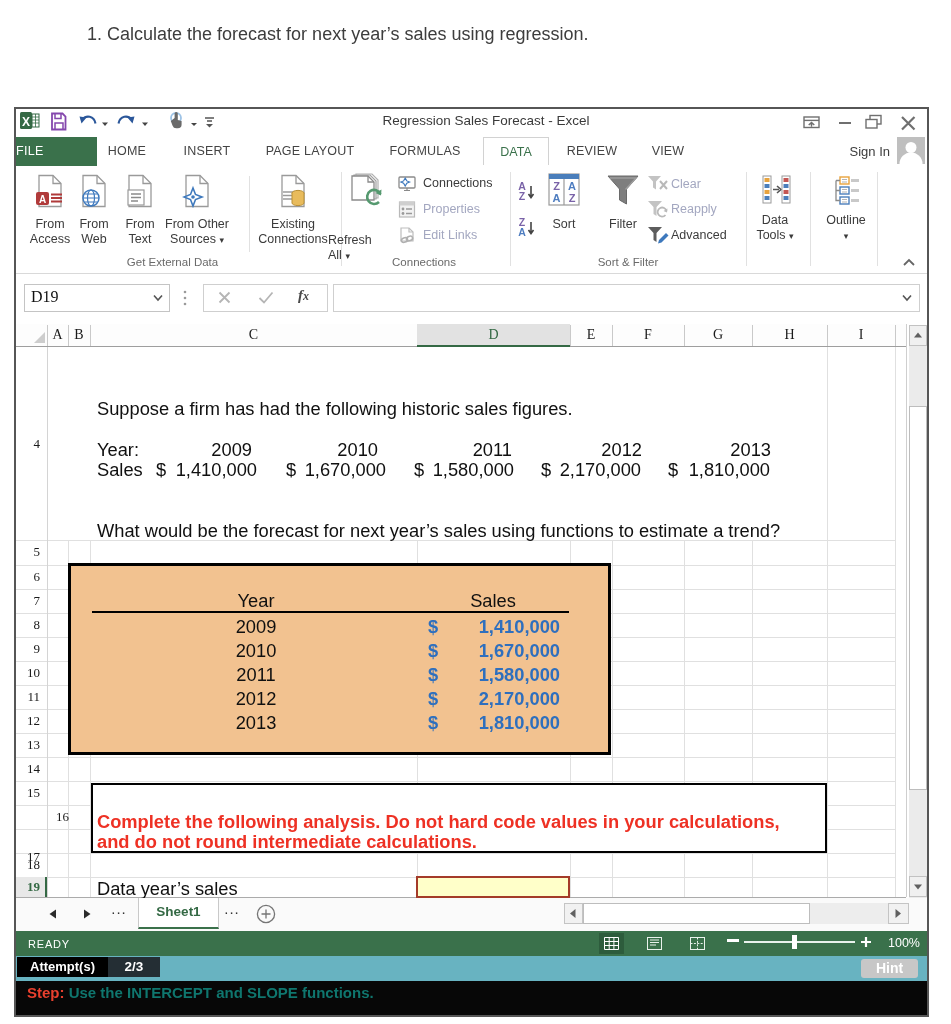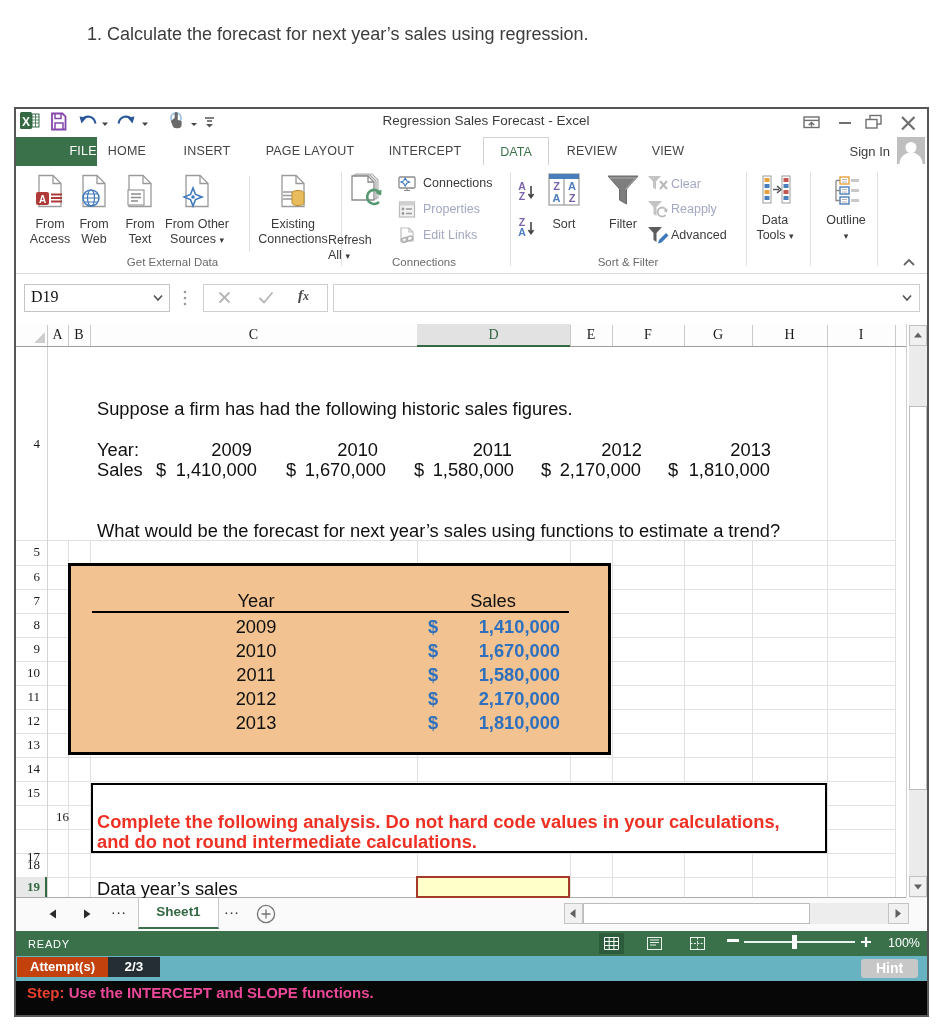--- a/index.html
+++ b/index.html
@@ -42,25 +42,25 @@
 <g stroke="#6f6f6f" stroke-width="1.4" fill="none">
 <rect x="8" y="5" width="15" height="10.5"></rect>
 <path d="M8 8.4 h15"></path>
 <path d="M15.5 14.8 v-3.6 M12.7 13 l2.8,-2.6 2.8,2.6"></path>
 <path d="M43 11 h12" stroke-width="2"></path>
 <rect x="74" y="3.5" width="11" height="8.5"></rect>
 <rect x="70" y="7.5" width="11" height="8.5" fill="#fff"></rect>
 <path d="M106 5 l12.5 12.5 M118.5 5 l-12.5 12.5" stroke-width="2.2"></path>
 </g>
 </svg>
-<div class="a" style="left:16px;top:137px;width:81px;height:29px;background:#3a714b;color:#fff;font-size:12.5px;letter-spacing:0.3px;line-height:29px;text-align:right;">FILE</div>
+<div class="a" style="left:16px;top:137px;width:81px;height:29px;background:#3a714b;color:#fff;font-size:12.5px;letter-spacing:0.3px;line-height:29px;text-align:left;">FILE</div>
 <div class="a" style="left:72px;top:137px;width:110px;height:29px;font-size:12.5px;color:#444;line-height:29px;text-align:center;letter-spacing:0.2px;">HOME</div>
 <div class="a" style="left:152px;top:137px;width:110px;height:29px;font-size:12.5px;color:#444;line-height:29px;text-align:center;letter-spacing:0.2px;">INSERT</div>
 <div class="a" style="left:255px;top:137px;width:110px;height:29px;font-size:12.5px;color:#444;line-height:29px;text-align:center;letter-spacing:0.2px;">PAGE LAYOUT</div>
-<div class="a" style="left:370px;top:137px;width:110px;height:29px;font-size:12.5px;color:#444;line-height:29px;text-align:center;letter-spacing:0.2px;">INTERCEPT</div>
+<div class="a" style="left:370px;top:137px;width:110px;height:29px;font-size:12.5px;color:#444;line-height:29px;text-align:center;letter-spacing:0.2px;">FORMULAS</div>
 <div class="a" style="left:537px;top:137px;width:110px;height:29px;font-size:12.5px;color:#444;line-height:29px;text-align:center;letter-spacing:0.2px;">REVIEW</div>
 <div class="a" style="left:613px;top:137px;width:110px;height:29px;font-size:12.5px;color:#444;line-height:29px;text-align:center;letter-spacing:0.2px;">VIEW</div>
 <div class="a" style="left:483px;top:137px;width:66px;height:28px;background:#fff;border:1px solid #d2d2d2;border-bottom:none;font-size:12.5px;color:#3a714b;line-height:28px;text-align:center;box-sizing:border-box;">DATA</div>
 <div class="a" style="left:790px;top:137px;width:100px;height:29px;font-size:13px;color:#3c3c3c;line-height:29px;text-align:right;">Sign In</div>
 <svg class="a" style="left:897px;top:137px;" width="28" height="27" viewBox="0 0 28 27">
 <rect width="28" height="27" fill="#bfbfbf"></rect>
 <circle cx="14" cy="10.5" r="5.5" fill="#fff"></circle>
 <path d="M2.5 27 a11.5 11.5 0 0 1 23 0 z" fill="#fff"></path>
 </svg>
 <div class="a" style="left:249px;top:176px;width:1px;height:76px;background:#e1e1e1;"></div>
@@ -395,16 +395,16 @@
 <path d="M0.5 6.5 h14 M7.5 0.5 v12" stroke="#e9f2ec" stroke-width="1" stroke-dasharray="2 1.4"></path>
   </svg>
 <div class="a" style="left:727px;top:939px;width:12px;height:2.5px;background:#fff;"></div>
 <div class="a" style="left:744px;top:941px;width:111px;height:1.5px;background:#e9f2ec;"></div>
 <div class="a" style="left:792px;top:935px;width:5px;height:14px;background:#fff;"></div>
 <svg class="a" style="left:860px;top:936px;" width="12" height="12" viewBox="0 0 12 12">
     <path d="M6 1 v10 M1 6 h10" stroke="#fff" stroke-width="2.2"></path>
   </svg>
 <div class="a" style="left:874px;top:936px;width:46px;font-size:12.5px;color:#fff;text-align:right;">100%</div>
 <div class="a" style="left:16px;top:956px;width:911px;height:25px;background:#68b3c1;"></div>
-<div class="a" style="left:17px;top:957px;width:91px;height:20px;background:#c2410c;color:#fff;font-size:13px;font-weight:bold;text-align:center;line-height:20px;">Attempt(s)</div>
+<div class="a" style="left:17px;top:957px;width:91px;height:20px;background:#000000;color:#fff;font-size:13px;font-weight:bold;text-align:center;line-height:20px;">Attempt(s)</div>
 <div class="a" style="left:108px;top:957px;width:52px;height:20px;background:#242e34;color:#fff;font-size:13.5px;font-weight:bold;text-align:center;line-height:20px;">2/3</div>
 <div class="a" style="left:861px;top:959px;width:57px;height:19px;background:#c7c7c7;border-radius:3px;color:#fff;font-size:14px;font-weight:bold;text-align:center;line-height:19px;">Hint</div>
 <div class="a" style="left:16px;top:981px;width:911px;height:34px;background:#070707;"></div>
-<div class="a" style="left:27px;top:984px;font-size:15px;font-weight:bold;white-space:nowrap;"><span style="color:#e8402e;">Step:</span> <span style="color:#ec4899;text-align:right;">Use the INTERCEPT and SLOPE functions.</span></div>
+<div class="a" style="left:27px;top:984px;font-size:15px;font-weight:bold;white-space:nowrap;"><span style="color:#e8402e;">Step:</span> <span style="color:#0f766e;text-align:right;">Use the INTERCEPT and SLOPE functions.</span></div>
 </body></html>

